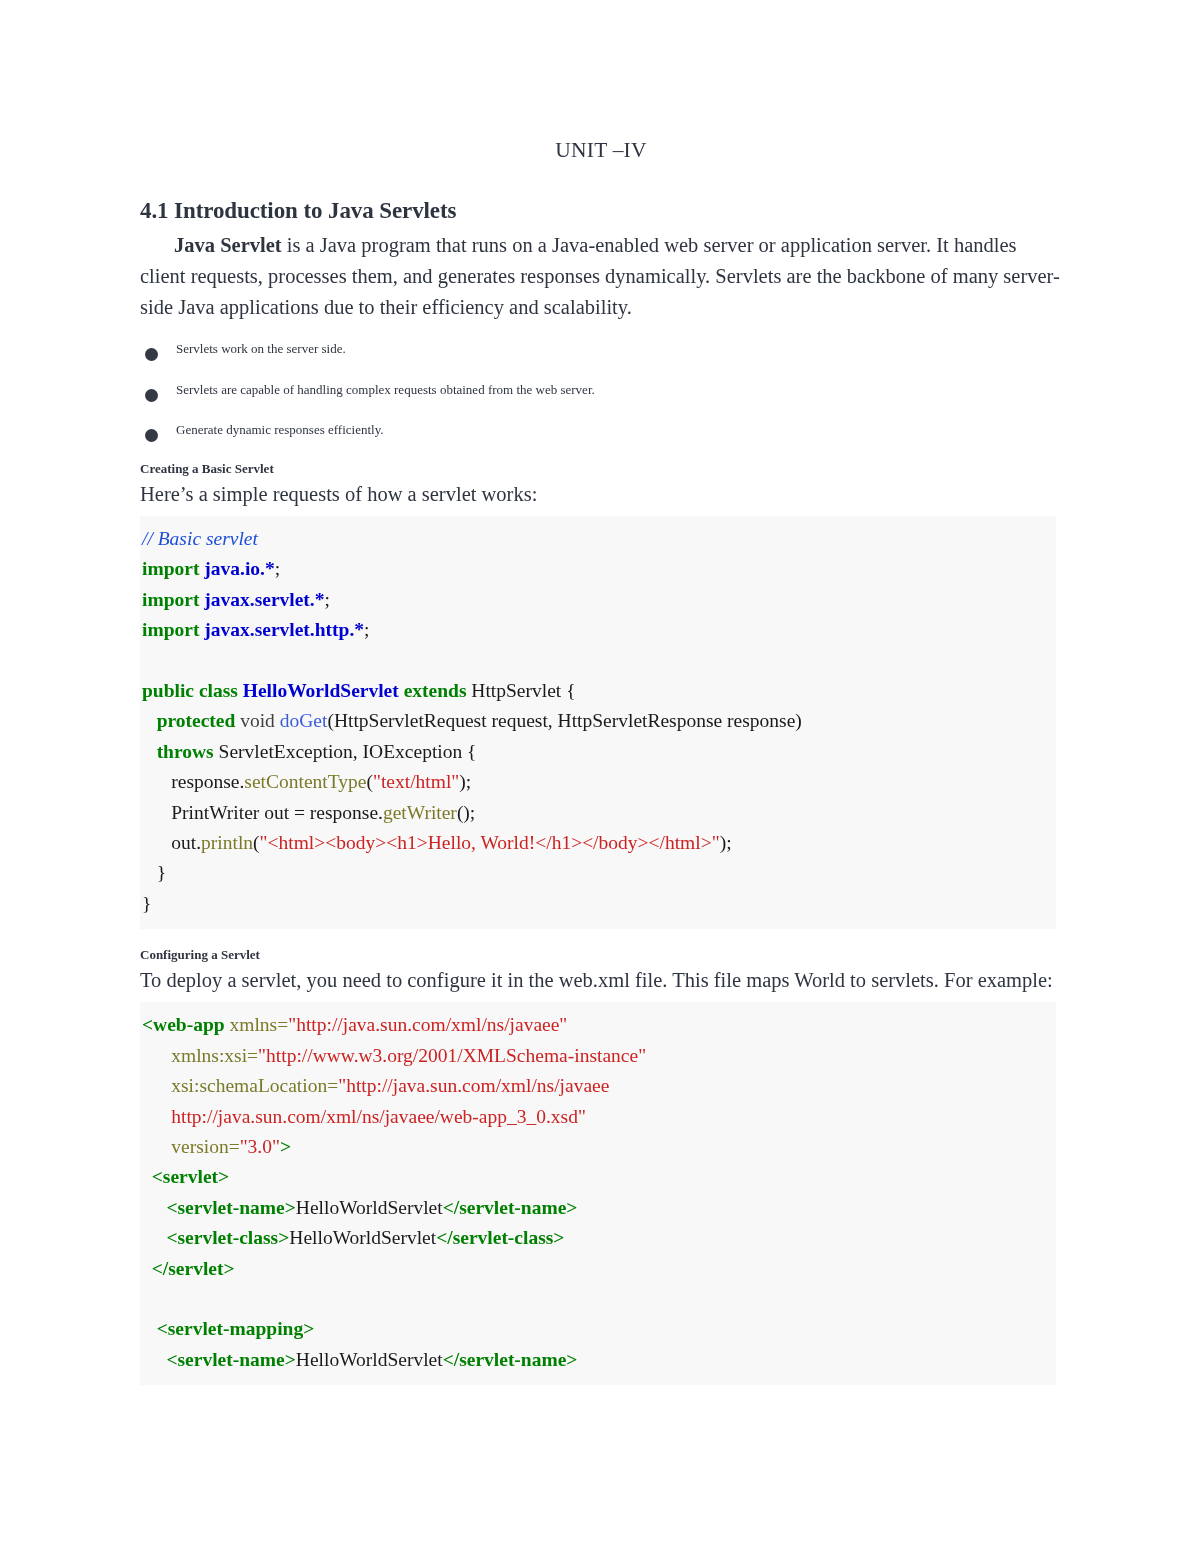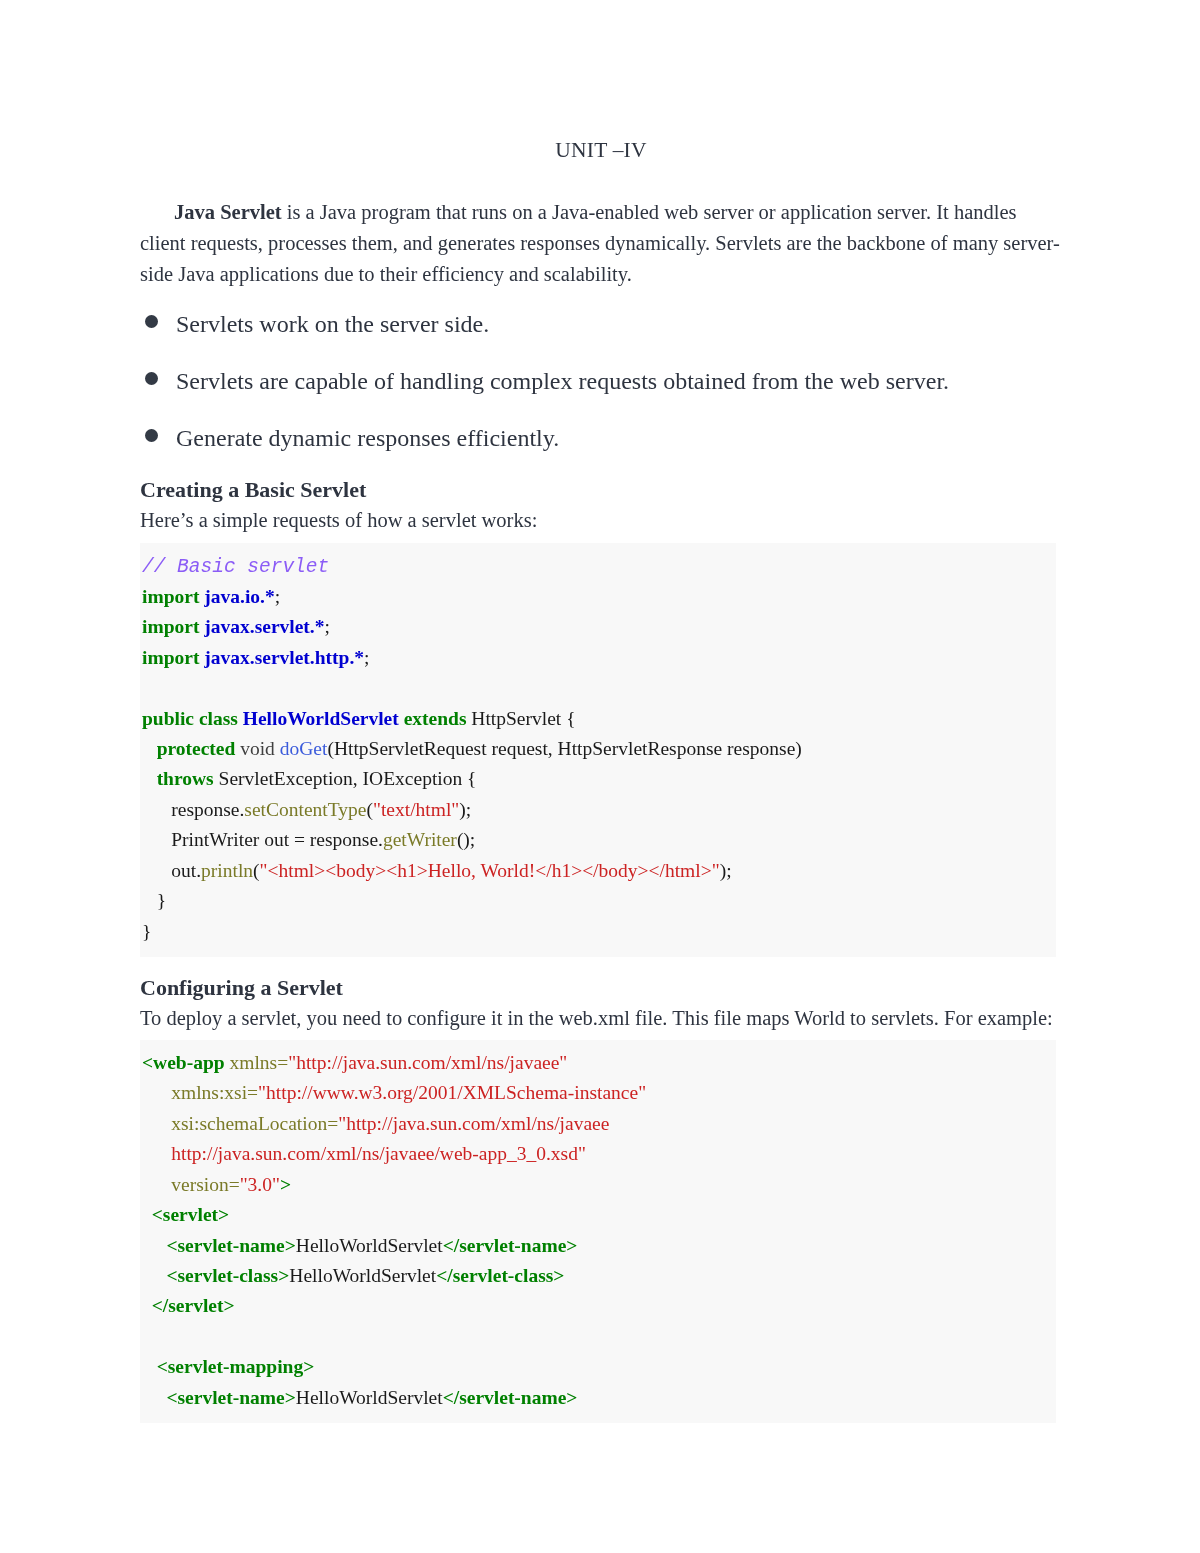--- a/index.html
+++ b/index.html
@@ -59,39 +59,39 @@
   }
   .b { font-weight: bold; }
 
   ul.bullets {
     list-style: none;
     margin: 16px 0 0 0;
     padding: 0;
   }
   ul.bullets li {
     position: relative;
-    font-size: 24px;
+    font-size: 13px;
     line-height: 1.5;
     padding-left: 36px;
     margin-bottom: 21px;
     color: #2e3440;
   }
   ul.bullets li .dot {
     position: absolute;
     left: 5px;
     top: 9px;
     width: 13px;
     height: 13px;
     border-radius: 50%;
     background: #333a45;
     display: block;
   }
 
   h3.sub-heading {
-    font-size: 22px;
+    font-size: 13px;
     font-weight: bold;
     margin: 18px 0 2px 0;
     color: #2e3440;
   }
 
   pre.code-block {
     background: #f8f8f8;
     margin: 4px 0 0 0;
     padding: 8px 10px 10px 2px;
     font-family: "Liberation Serif", "DejaVu Serif", serif;
@@ -105,37 +105,38 @@
   pre.code-block .ln { display: block; min-height: 1.56em; }
 
   
   .kw      { color: #008000; font-weight: bold; }   
   .pkg     { color: #0000d0; font-weight: bold; }   
   .type    { color: #0000d0; font-weight: bold; }   
   .prim    { color: #404040; }                      
   .meth-d  { color: #3b5bdb; }                      
   .meth    { color: #7a7a28; }                      
   .str     { color: #cc2222; }                      
-  .cmt     { color: #8b5cf6; font-style: italic; font-family: Liberation Mono, monospace; }  
+  .cmt     { color: #1d4ed8; font-style: italic; }  
   .plain   { color: #1a1a1a; }
 
   
   .tag     { color: #008000; font-weight: bold; }
   .attr    { color: #7a7a28; }
   .aval    { color: #cc2222; }
   .xtext   { color: #1a1a1a; }
 </style>
 </head>
 <body>
 
 <div class="page">
   <div class="content">
 
     <div class="doc-title">UNIT –IV</div>
 
+    <h2 class="section-heading">4.1 Introduction to Java Servlets</h2>
 
     <p class="body-text indent-first"><span class="b">Java Servlet</span><span> is a Java program that runs on a Java-enabled web server or application server. It handles client requests, processes them, and generates responses dynamically. Servlets are the backbone of many server-side Java applications due to their efficiency and scalability.</span></p>
 
     <ul class="bullets">
       <li><span class="dot"></span><span>Servlets work on the server side.</span></li>
       <li><span class="dot"></span><span>Servlets are capable of handling complex requests obtained from the web server.</span></li>
       <li><span class="dot"></span><span>Generate dynamic responses efficiently.</span></li>
     </ul>
 
     <h3 class="sub-heading">Creating a Basic Servlet</h3>

